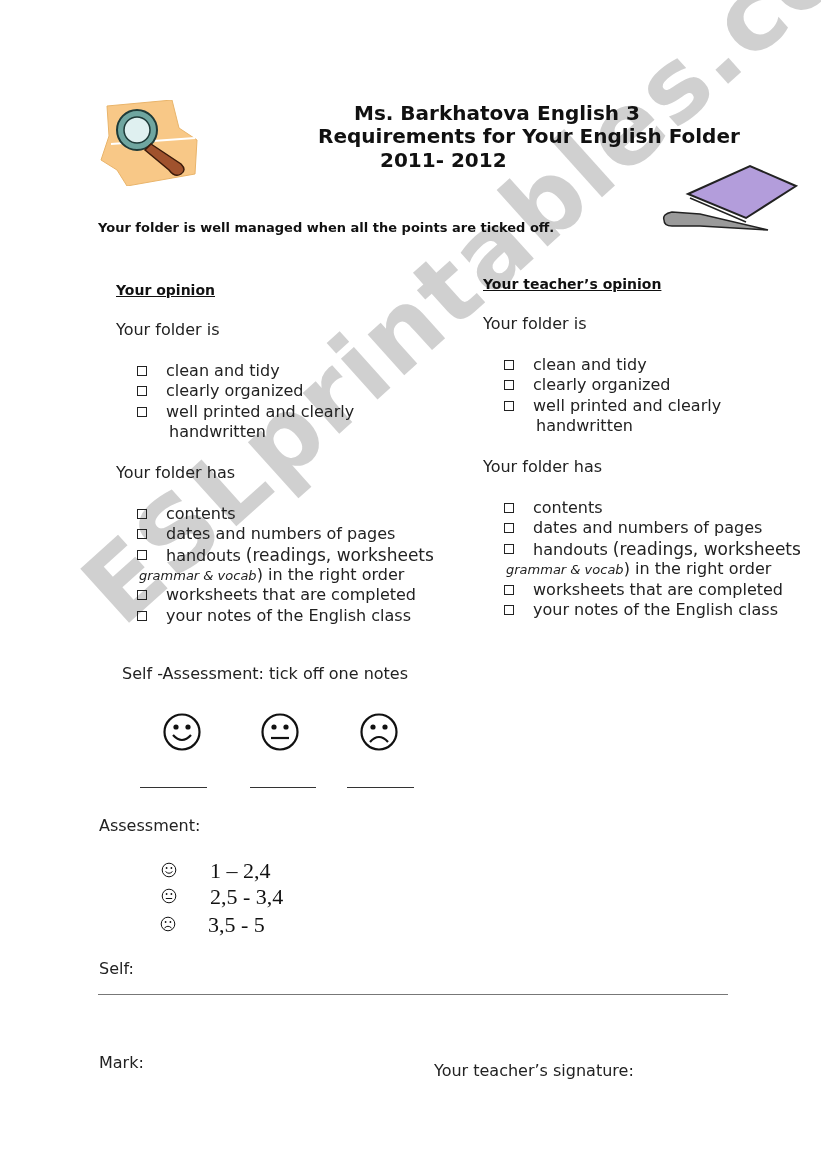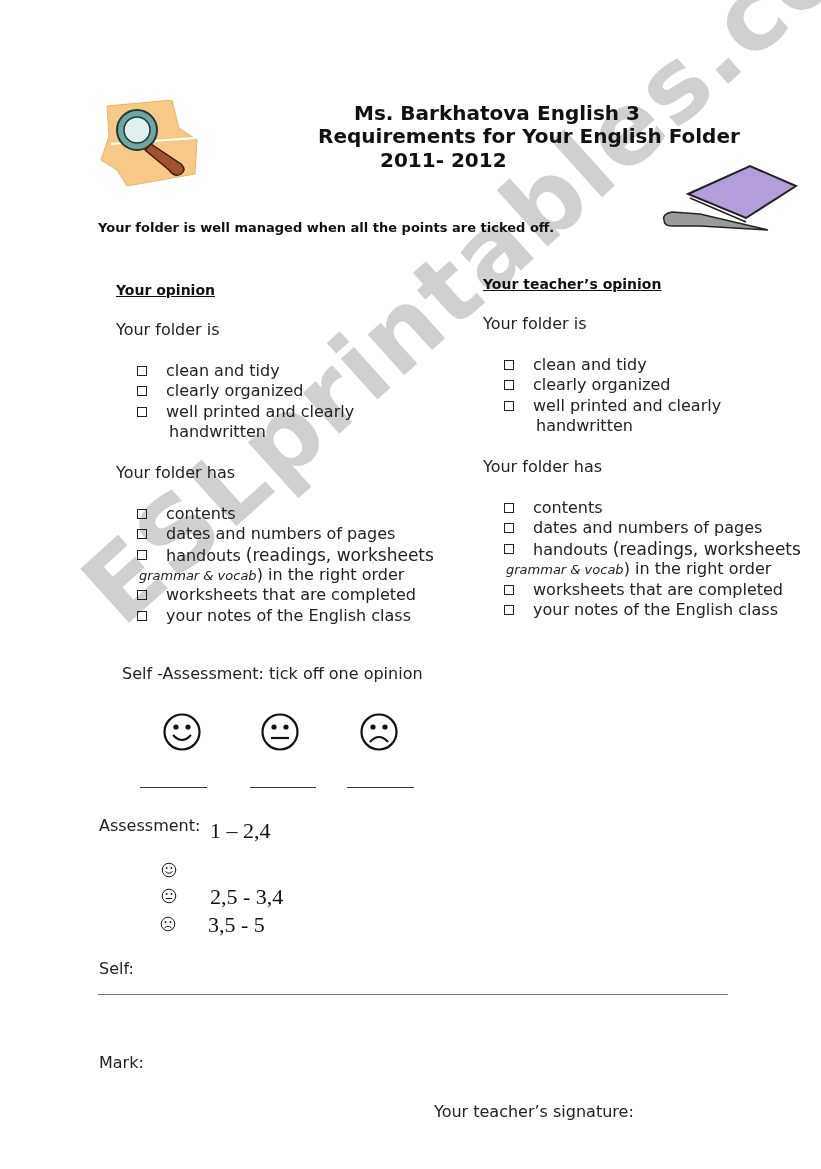--- a/index.html
+++ b/index.html
@@ -128,21 +128,21 @@
 </div>
 <div class="chk-row" style="left:504px;top:580px">
   <span class="box"></span>
   <span>worksheets that are completed</span>
 </div>
 <div class="chk-row" style="left:504px;top:600px">
   <span class="box"></span>
   <span>your notes of the English class</span>
 </div>
 
-<div class="abs txt" style="left:122px;top:664px">Self -Assessment:  tick off one opinion</div>
+<div class="abs txt" style="left:122px;top:664px">Self -Assessment:  tick off one notes</div>
 
 <svg class="abs" style="left:162px;top:712px" width="40" height="40" viewBox="0 0 40 40">
   <circle cx="20" cy="20" r="17.5" fill="none" stroke="#111" stroke-width="2.2"></circle>
   <circle cx="14" cy="15" r="2.6" fill="#111"></circle>
     <circle cx="26" cy="15" r="2.6" fill="#111"></circle>
   <path d="M11,23 Q20,33 29,23" fill="none" stroke="#111" stroke-width="2.2"></path>
 </svg>
 <svg class="abs" style="left:260px;top:712px" width="40" height="40" viewBox="0 0 40 40">
   <circle cx="20" cy="20" r="17.5" fill="none" stroke="#111" stroke-width="2.2"></circle>
   <circle cx="14" cy="15" r="2.6" fill="#111"></circle>
@@ -161,21 +161,21 @@
 <div class="line" style="left:347px;top:787px;width:67px"></div>
 
 <div class="abs txt" style="left:99px;top:816px">Assessment:</div>
 
 <svg class="abs" style="left:161px;top:862px" width="16" height="16" viewBox="0 0 16 16">
   <circle cx="8" cy="8" r="6.8" fill="none" stroke="#111" stroke-width="1"></circle>
   <circle cx="5.6" cy="6" r="0.9" fill="#111"></circle>
     <circle cx="10.4" cy="6" r="0.9" fill="#111"></circle>
   <path d="M4.5,9.5 Q8,13 11.5,9.5" fill="none" stroke="#111" stroke-width="1"></path>
 </svg>
-<div class="abs serif-txt" style="left:210px;top:818px">1 – 2,4</div>
+<div class="abs serif-txt" style="left:210px;top:858px">1 – 2,4</div>
 
 <svg class="abs" style="left:161px;top:888px" width="16" height="16" viewBox="0 0 16 16">
   <circle cx="8" cy="8" r="6.8" fill="none" stroke="#111" stroke-width="1"></circle>
   <circle cx="5.6" cy="6" r="0.9" fill="#111"></circle>
     <circle cx="10.4" cy="6" r="0.9" fill="#111"></circle>
   <line x1="4.8" y1="10.5" x2="11.2" y2="10.5" stroke="#111" stroke-width="1"></line>
 </svg>
 <div class="abs serif-txt" style="left:210px;top:884px">2,5 - 3,4</div>
 
 <svg class="abs" style="left:160px;top:916px" width="16" height="16" viewBox="0 0 16 16">
@@ -183,13 +183,13 @@
   <circle cx="5.6" cy="6" r="0.9" fill="#111"></circle>
     <circle cx="10.4" cy="6" r="0.9" fill="#111"></circle>
   <path d="M4.5,12 Q8,8.5 11.5,12" fill="none" stroke="#111" stroke-width="1"></path>
 </svg>
 <div class="abs serif-txt" style="left:208px;top:912px">3,5 - 5</div>
 
 <div class="abs txt" style="left:99px;top:959px">Self:</div>
 <div class="line" style="left:98px;top:994px;width:630px;background:#777"></div>
 
 <div class="abs txt" style="left:99px;top:1053px">Mark:</div>
-<div class="abs txt" style="left:434px;top:1102px">Your teacher’s signature:</div>
+<div class="abs txt" style="left:434px;top:1061px">Your teacher’s signature:</div>
 
 </body></html>

